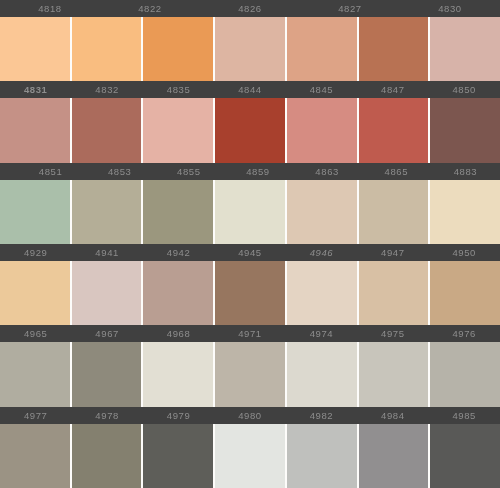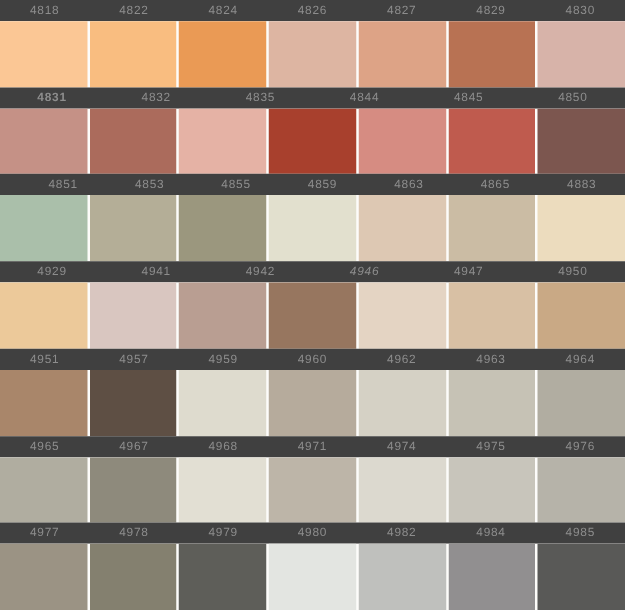--- a/index.html
+++ b/index.html
@@ -64,43 +64,42 @@
   .chart-row:last-child .swatch-strip { margin-bottom: 0; }
 </style>
 </head>
 <body>
 
 <div id="swatch-chart">
     <div class="chart-row">
       <div class="label-strip">
         <div class="cell-label" style="color: rgb(141, 141, 141);">4818</div>
         <div class="cell-label" style="color: rgb(141, 141, 141);">4822</div>
-        <div class="cell-label" style="color: rgb(141, 141, 141);">4824</div>
         <div class="cell-label" style="color: rgb(141, 141, 141);">4826</div>
         <div class="cell-label" style="color: rgb(141, 141, 141);">4827</div>
-        <div class="cell-label" style="color: rgb(141, 141, 141);">4829</div>
         <div class="cell-label" style="color: rgb(141, 141, 141);">4830</div>
       </div>
       <div class="swatch-strip">
         <div class="cell-swatch" title="4818" style="background: rgb(251, 199, 149);"></div>
         <div class="cell-swatch" title="4822" style="background: rgb(249, 189, 128);"></div>
         <div class="cell-swatch" title="4824" style="background: rgb(234, 154, 85);"></div>
         <div class="cell-swatch" title="4826" style="background: rgb(221, 181, 162);"></div>
         <div class="cell-swatch" title="4827" style="background: rgb(221, 163, 134);"></div>
         <div class="cell-swatch" title="4829" style="background: rgb(184, 114, 83);"></div>
         <div class="cell-swatch" title="4830" style="background: rgb(215, 179, 169);"></div>
       </div>
     </div>
     <div class="chart-row">
       <div class="label-strip">
         <div class="cell-label" style="color: rgb(141, 141, 141); font-weight: bold;">4831</div>
         <div class="cell-label" style="color: rgb(141, 141, 141);">4832</div>
         <div class="cell-label" style="color: rgb(141, 141, 141);">4835</div>
         <div class="cell-label" style="color: rgb(141, 141, 141);">4844</div>
         <div class="cell-label" style="color: rgb(141, 141, 141);">4845</div>
+        <div class="cell-label" style="color: rgb(141, 141, 141);">4847</div>
         <div class="cell-label" style="color: rgb(141, 141, 141);">4850</div>
       </div>
       <div class="swatch-strip">
         <div class="cell-swatch" title="4831" style="background: rgb(197, 145, 134);"></div>
         <div class="cell-swatch" title="4832" style="background: rgb(171, 107, 92);"></div>
         <div class="cell-swatch" title="4835" style="background: rgb(229, 178, 165);"></div>
         <div class="cell-swatch" title="4844" style="background: rgb(168, 64, 45);"></div>
         <div class="cell-swatch" title="4845" style="background: rgb(214, 140, 130);"></div>
         <div class="cell-swatch" title="4847" style="background: rgb(191, 91, 78);"></div>
         <div class="cell-swatch" title="4850" style="background: rgb(124, 86, 79);"></div>
@@ -124,52 +123,33 @@
         <div class="cell-swatch" title="4863" style="background: rgb(221, 200, 179);"></div>
         <div class="cell-swatch" title="4865" style="background: rgb(203, 188, 164);"></div>
         <div class="cell-swatch" title="4883" style="background: rgb(236, 220, 190);"></div>
       </div>
     </div>
     <div class="chart-row">
       <div class="label-strip">
         <div class="cell-label" style="color: rgb(141, 141, 141);">4929</div>
         <div class="cell-label" style="color: rgb(141, 141, 141);">4941</div>
         <div class="cell-label" style="color: rgb(141, 141, 141);">4942</div>
+        <div class="cell-label" style="color: rgb(141, 141, 141);">4945</div>
         <div class="cell-label" style="color: rgb(141, 141, 141); font-style: italic;">4946</div>
         <div class="cell-label" style="color: rgb(141, 141, 141);">4947</div>
         <div class="cell-label" style="color: rgb(141, 141, 141);">4950</div>
       </div>
       <div class="swatch-strip">
         <div class="cell-swatch" title="4929" style="background: rgb(236, 201, 154);"></div>
         <div class="cell-swatch" title="4941" style="background: rgb(217, 198, 192);"></div>
         <div class="cell-swatch" title="4942" style="background: rgb(185, 158, 146);"></div>
         <div class="cell-swatch" title="4945" style="background: rgb(151, 118, 95);"></div>
         <div class="cell-swatch" title="4946" style="background: rgb(228, 212, 195);"></div>
         <div class="cell-swatch" title="4947" style="background: rgb(216, 192, 164);"></div>
         <div class="cell-swatch" title="4950" style="background: rgb(201, 169, 133);"></div>
-      </div>
-    </div>
-    <div class="chart-row">
-      <div class="label-strip">
-        <div class="cell-label" style="color: rgb(141, 141, 141);">4951</div>
-        <div class="cell-label" style="color: rgb(141, 141, 141);">4957</div>
-        <div class="cell-label" style="color: rgb(141, 141, 141);">4959</div>
-        <div class="cell-label" style="color: rgb(141, 141, 141);">4960</div>
-        <div class="cell-label" style="color: rgb(141, 141, 141);">4962</div>
-        <div class="cell-label" style="color: rgb(141, 141, 141);">4963</div>
-        <div class="cell-label" style="color: rgb(141, 141, 141);">4964</div>
-      </div>
-      <div class="swatch-strip">
-        <div class="cell-swatch" title="4951" style="background: rgb(169, 134, 106);"></div>
-        <div class="cell-swatch" title="4957" style="background: rgb(94, 79, 68);"></div>
-        <div class="cell-swatch" title="4959" style="background: rgb(222, 219, 206);"></div>
-        <div class="cell-swatch" title="4960" style="background: rgb(182, 171, 156);"></div>
-        <div class="cell-swatch" title="4962" style="background: rgb(213, 209, 197);"></div>
-        <div class="cell-swatch" title="4963" style="background: rgb(198, 194, 181);"></div>
-        <div class="cell-swatch" title="4964" style="background: rgb(177, 173, 161);"></div>
       </div>
     </div>
     <div class="chart-row">
       <div class="label-strip">
         <div class="cell-label" style="color: rgb(141, 141, 141);">4965</div>
         <div class="cell-label" style="color: rgb(141, 141, 141);">4967</div>
         <div class="cell-label" style="color: rgb(141, 141, 141);">4968</div>
         <div class="cell-label" style="color: rgb(141, 141, 141);">4971</div>
         <div class="cell-label" style="color: rgb(141, 141, 141);">4974</div>
         <div class="cell-label" style="color: rgb(141, 141, 141);">4975</div>

